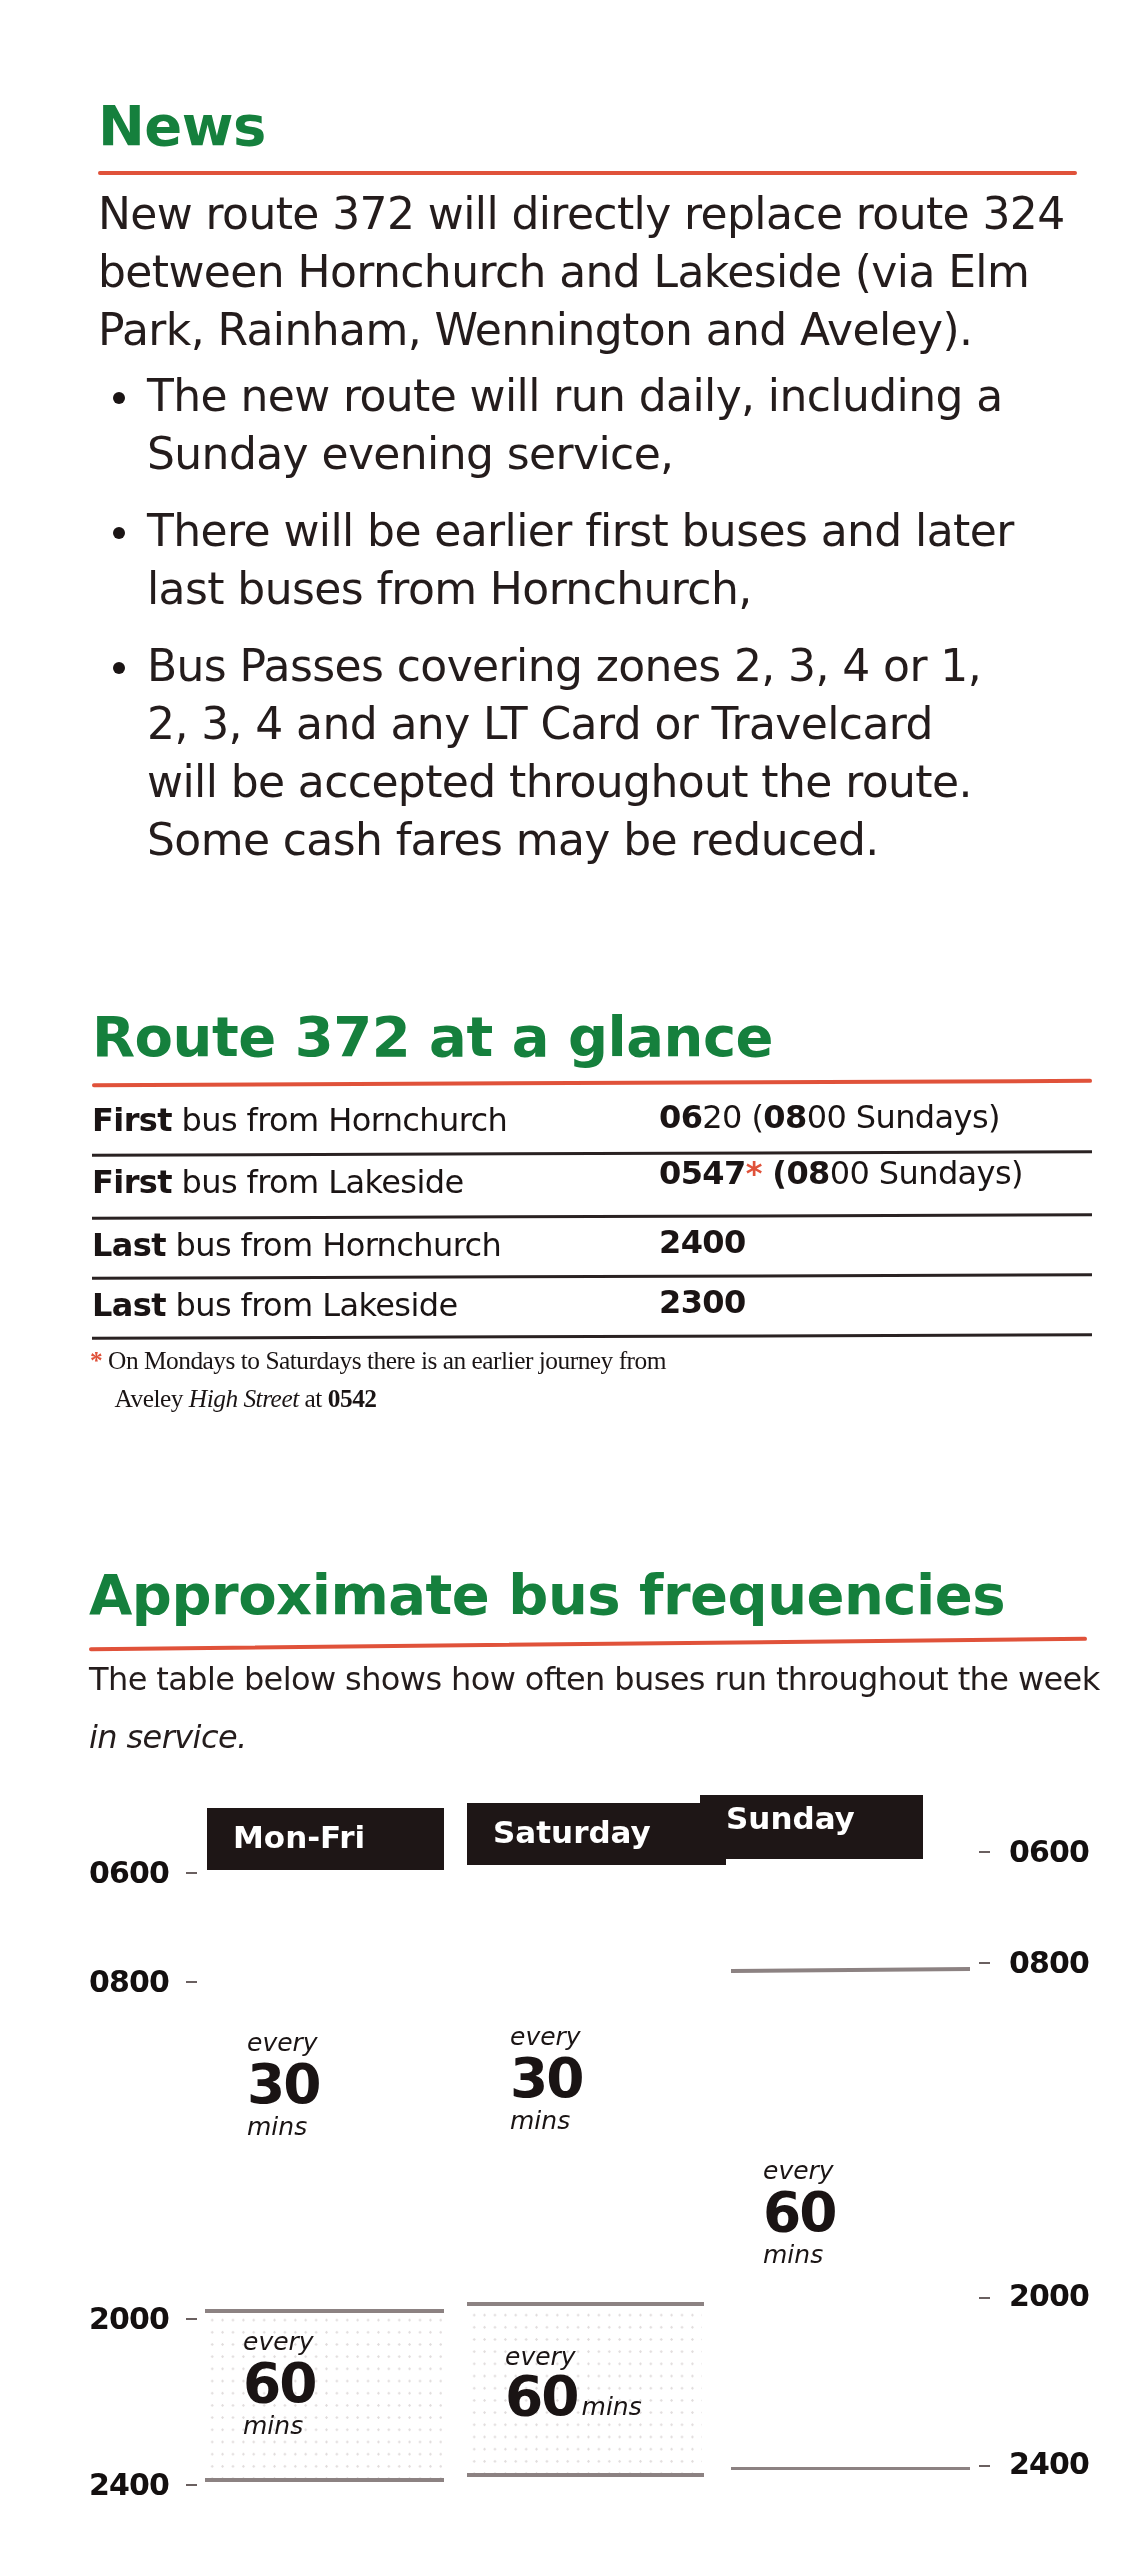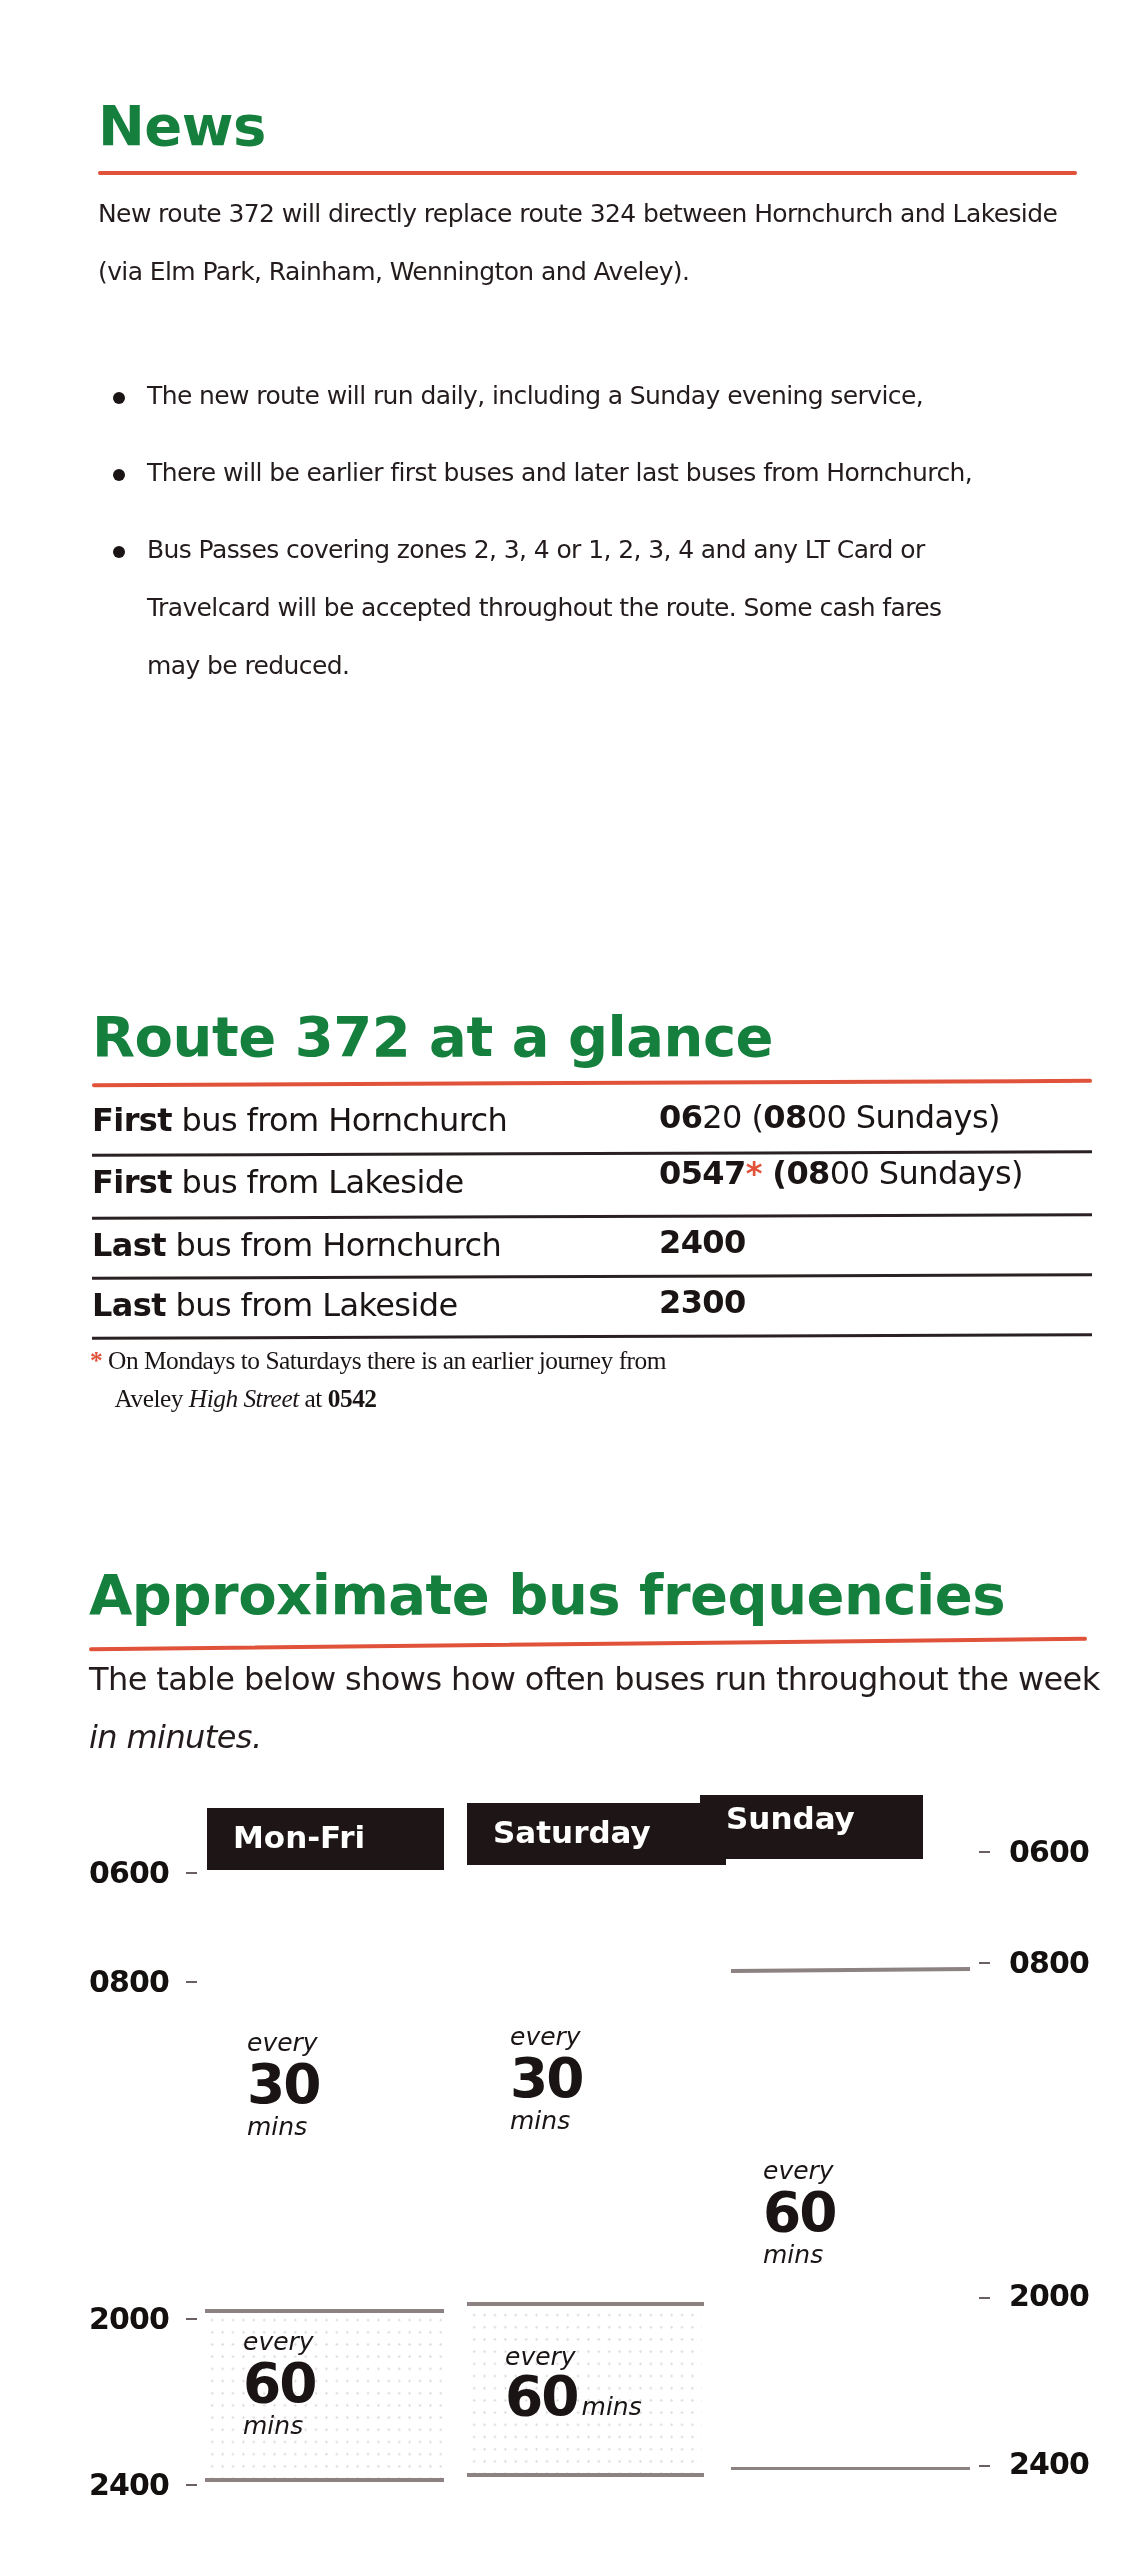--- a/index.html
+++ b/index.html
@@ -9,21 +9,21 @@
     }
     .abs { position: absolute; }
     .h1 {
       font-family: "DejaVu Sans", sans-serif; font-weight: bold; color: #15803d;
       margin: 0; line-height: 1; letter-spacing: -0.5px;
     }
     .rule-red { position: absolute; height: 3.8px; background: #e0523a; border-radius: 1.9px; }
     .rule-dark { position: absolute; height: 2.8px; background: #2a2222; }
     .rule-grey { position: absolute; height: 3.8px; background: #8c8282; }
     .body-text {
-      font-family: "DejaVu Sans", sans-serif; font-size: 25px; line-height: 58px; color: #241c1c;
+      font-family: "DejaVu Sans", sans-serif; font-size: 44px; line-height: 58px; color: #241c1c;
       letter-spacing: -0.6px;
     }
     .bullet-list { list-style: none; margin: 0; padding: 0; }
     .bullet-list li { position: relative; padding-left: 38px; margin-bottom: 19px; }
     .bullet-list li::before {
       content: ""; position: absolute; left: 3.8px; top: 24.5px; width: 12.2px; height: 12.2px;
       border-radius: 50%; background: #1a1414;
     }
     .glance-row {
       position: absolute; left: 92px; width: 1000px; height: 60px;
@@ -105,21 +105,21 @@
   <div class="footnote abs" style="left:90px; top:1341px; width:942px;">
     <div><span class="red b">*</span>&nbsp;<span>On Mondays to Saturdays there is an earlier journey from</span></div>
     <div style="padding-left:24.5px;"><span>Aveley </span><i>High Street</i><span> at </span><b>0542</b></div>
   </div>
 </section>
 
 <section>
   <h2 class="h1 abs" style="left:89px; top:1567px; font-size:56px;">Approximate bus frequencies</h2>
   <div class="rule-red" style="left:89px; top:1642px; width:998px; transform:rotate(-0.6deg);"></div>
 
-  <p class="body-text abs" style="left:89px; top:1650px; width:1017px; margin:0; font-size:32px;"><span>The table below shows how often buses run throughout the week </span><i>in minutes.</i></p>
+  <p class="body-text abs" style="left:89px; top:1650px; width:1017px; margin:0; font-size:32px;"><span>The table below shows how often buses run throughout the week </span><i>in service.</i></p>
 
   <div class="day-header" style="left:207px; top:1808px; width:237px; height:62px;">Mon-Fri</div>
   <div class="day-header" style="left:467px; top:1803px; width:259px; height:62px;">Saturday</div>
   <div class="day-header" style="left:700px; top:1795px; width:223px; height:64px; line-height:47px;">Sunday</div>
 
   <span class="time-label" style="left:89px; top:1855px;">0600</span>
   <div class="tick" style="left:186px; top:1872px;"></div>
   <span class="time-label" style="left:89px; top:1964px;">0800</span>
   <div class="tick" style="left:186px; top:1981px;"></div>
   <span class="time-label" style="left:89px; top:2301px;">2000</span>

